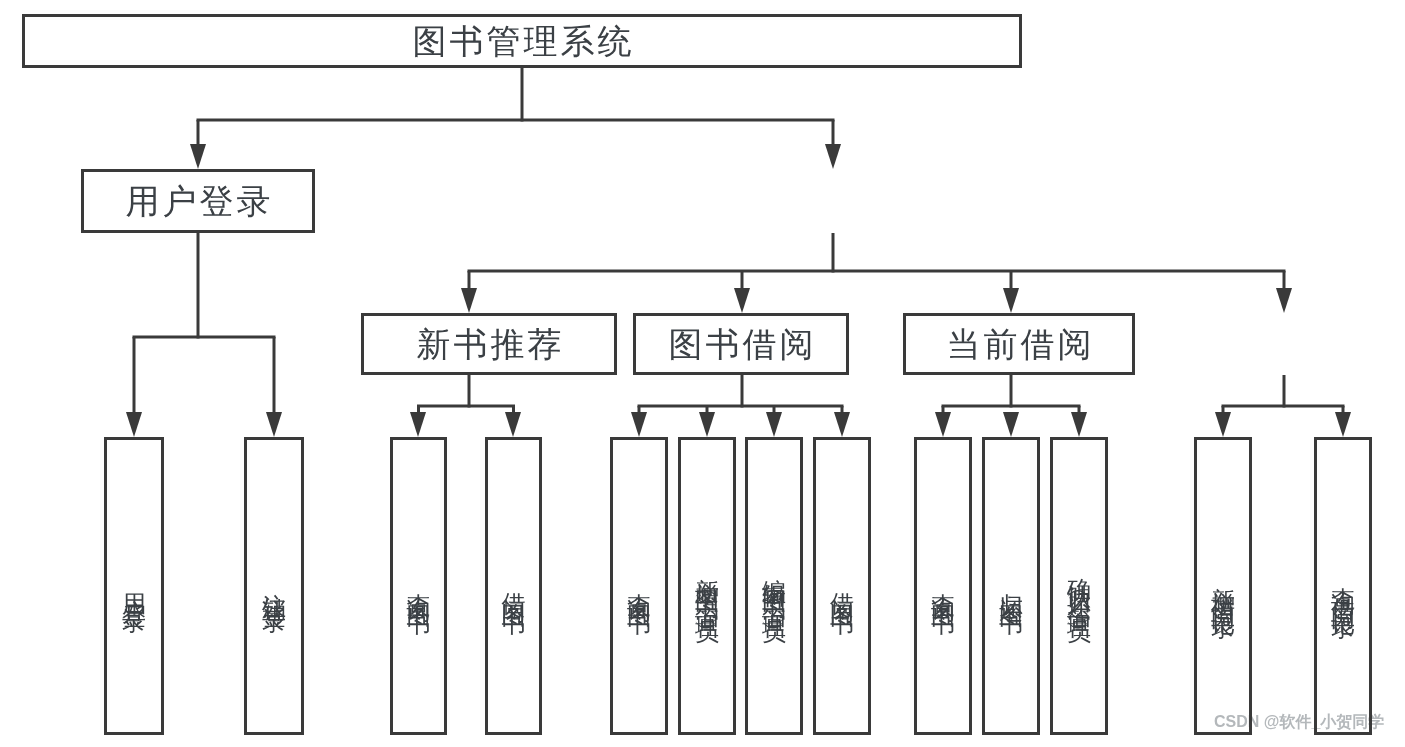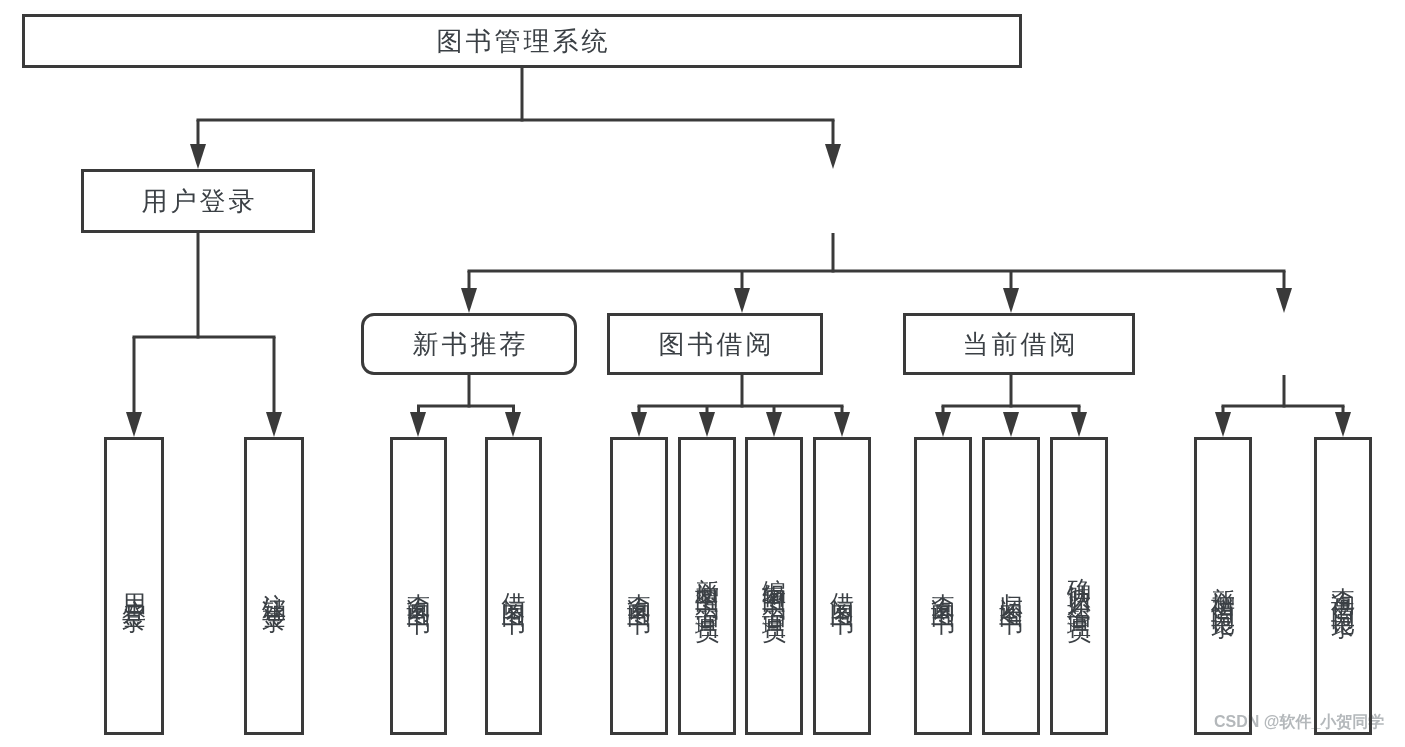--- a/index.html
+++ b/index.html
@@ -29,21 +29,21 @@
     position: absolute;
     border: 3px solid var(--line);
     background: transparent;
     display: flex;
     align-items: center;
     justify-content: center;
     color: var(--text);
     z-index: 2;
   }
   .hlabel {
-    font-size: 26px;
+    font-size: 34px;
     letter-spacing: 3px;
     text-indent: 3px;
     white-space: nowrap;
     line-height: 1;
   }
   .leaf-label {
     writing-mode: vertical-rl;
     font-size: 24px;
     letter-spacing: 6px;
     line-height: 1;
@@ -134,24 +134,24 @@
   </svg>
 
   <div class="box" style="left:22px; top:14px; width:1000px; height:54px;">
     <span class="hlabel">图书管理系统</span>
   </div>
 
   <div class="box" style="left:81px; top:169px; width:234px; height:64px;">
     <span class="hlabel">用户登录</span>
   </div>
 
-  <div class="box" style="left:361px; top:313px; width:216px; height:62px;border-radius:13px;">
+  <div class="box" style="left:361px; top:313px; width:256px; height:62px;">
     <span class="hlabel">新书推荐</span>
   </div>
-  <div class="box" style="left:607px; top:313px; width:216px; height:62px;">
+  <div class="box" style="left:633px; top:313px; width:216px; height:62px;">
     <span class="hlabel">图书借阅</span>
   </div>
   <div class="box" style="left:903px; top:313px; width:232px; height:62px;">
     <span class="hlabel">当前借阅</span>
   </div>
 
   <div class="box" style="left:104px; top:437px; width:60px; height:298px;">
     <span class="leaf-label">用户登录</span>
   </div>
   <div class="box" style="left:244px; top:437px; width:60px; height:298px;">

